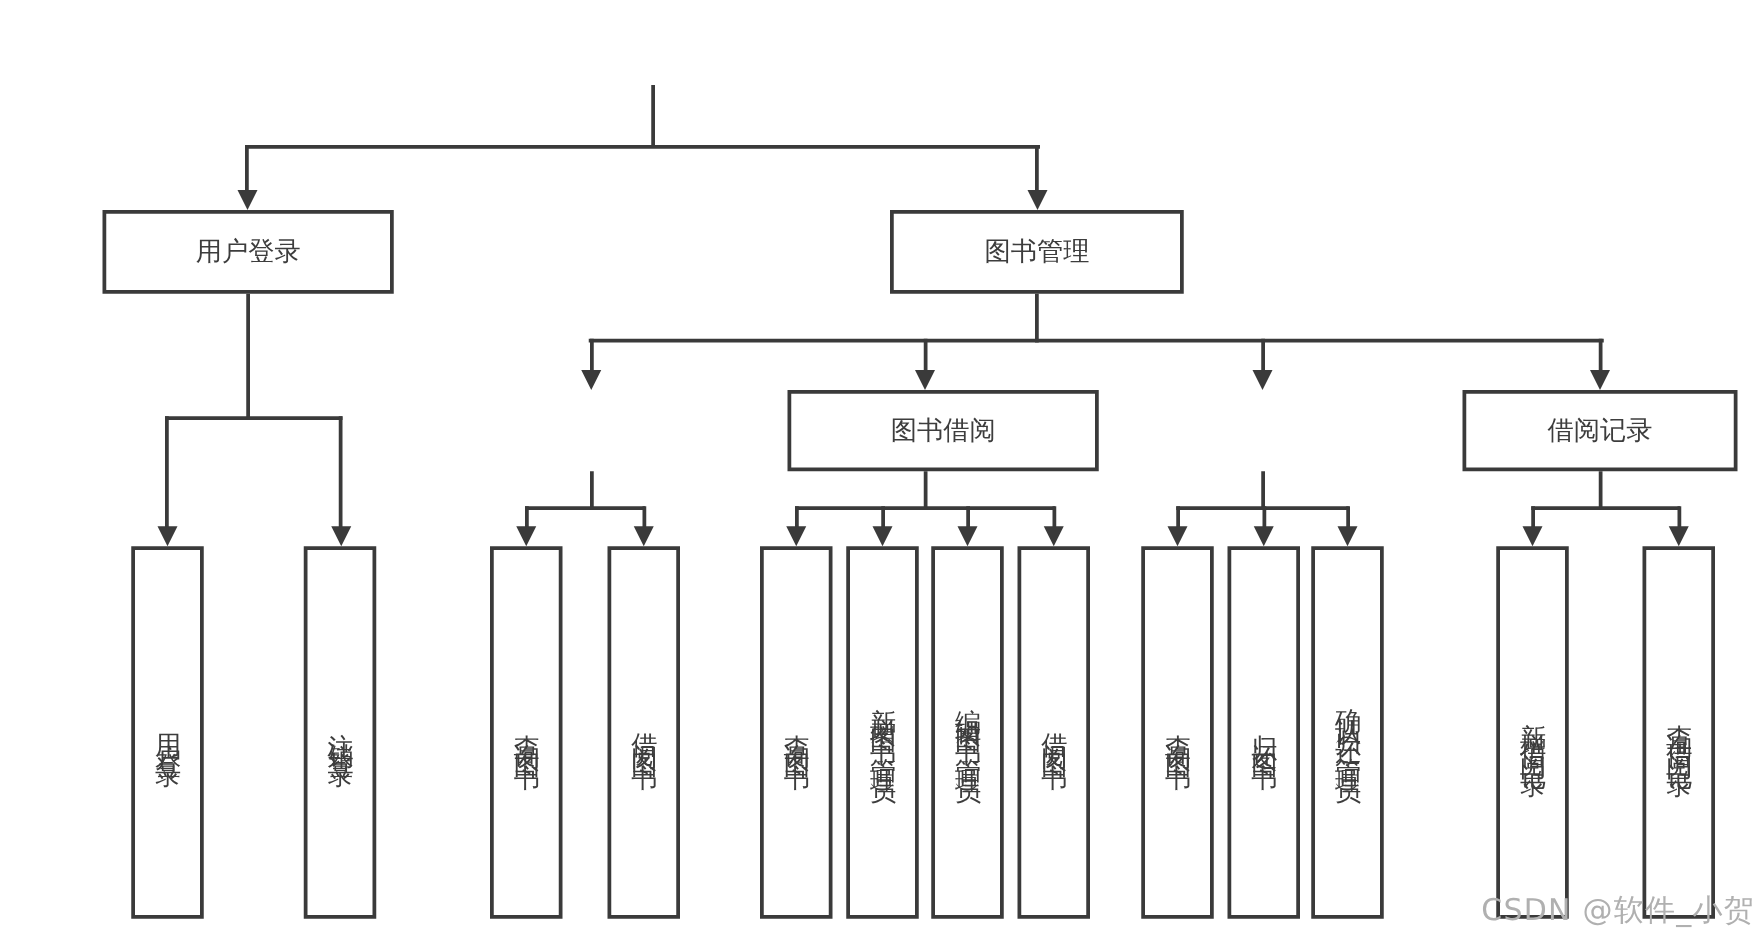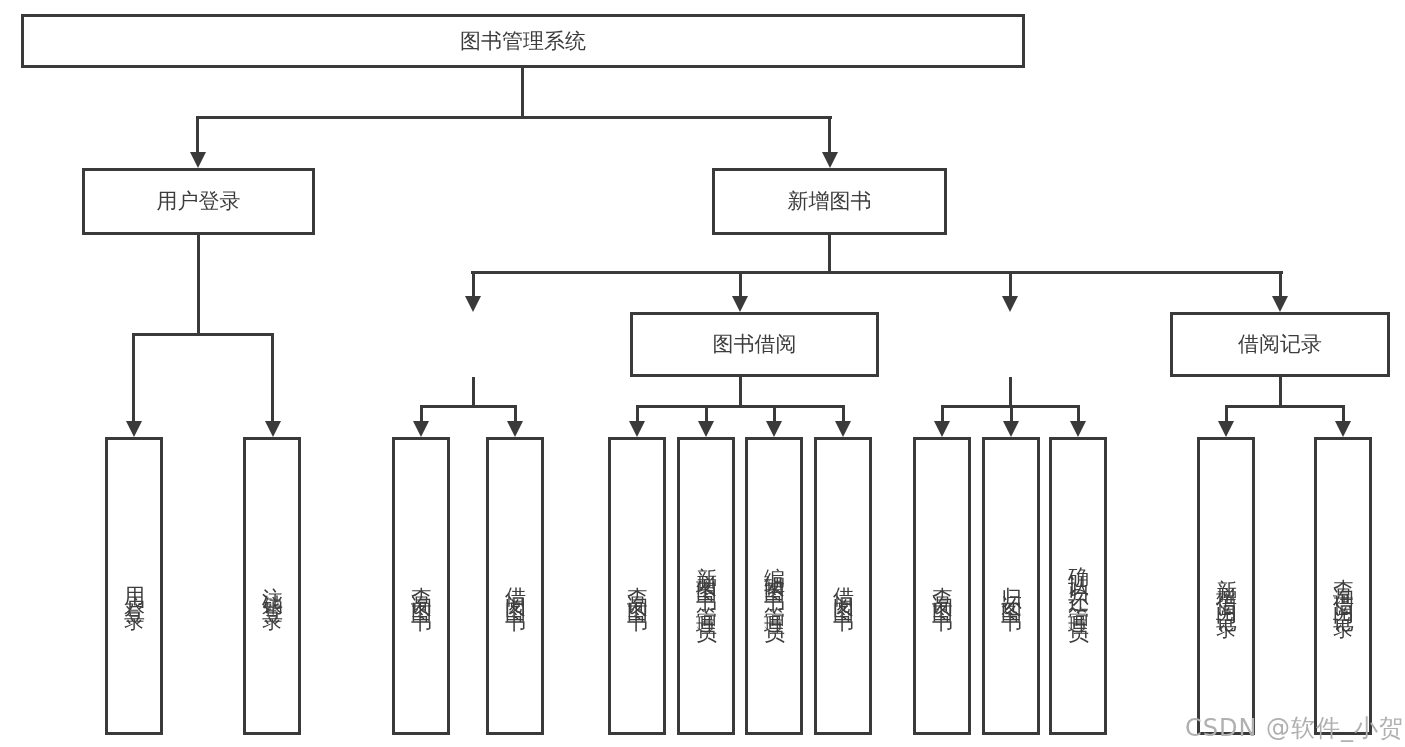--- a/index.html
+++ b/index.html
@@ -52,36 +52,33 @@
     color:var(--watermark);
     letter-spacing:1px;
     white-space:nowrap;
   }
 </style>
 </head>
 <body>
 
 <div id="stage">
 
-  <div class="box" style="left:21px;top:14px;width:1004px;height:54px">
-    <span>图书管理系统</span>
-  </div>
 
   <div class="ln" style="left:521px;top:68px;width:3px;height:50px"></div>
   <div class="ln" style="left:196px;top:116px;width:636px;height:3px"></div>
   <div class="ln" style="left:196px;top:116px;width:3px;height:40px"></div>
   <div class="ln" style="left:828px;top:116px;width:3px;height:40px"></div>
   <div class="arr" style="left:190px;top:152px"></div>
   <div class="arr" style="left:822px;top:152px"></div>
 
   <div class="box" style="left:82px;top:168px;width:233px;height:67px">
     <span>用户登录</span>
   </div>
   <div class="box" style="left:712px;top:168px;width:235px;height:67px">
-    <span>新增图书</span>
+    <span>图书管理</span>
   </div>
 
   <div class="ln" style="left:197px;top:235px;width:3px;height:100px"></div>
   <div class="ln" style="left:132px;top:333px;width:142px;height:3px"></div>
   <div class="ln" style="left:132px;top:333px;width:3px;height:89px"></div>
   <div class="ln" style="left:271px;top:333px;width:3px;height:89px"></div>
   <div class="arr" style="left:126px;top:421px"></div>
   <div class="arr" style="left:265px;top:421px"></div>
 
   <div class="ln" style="left:828px;top:235px;width:3px;height:39px"></div>

